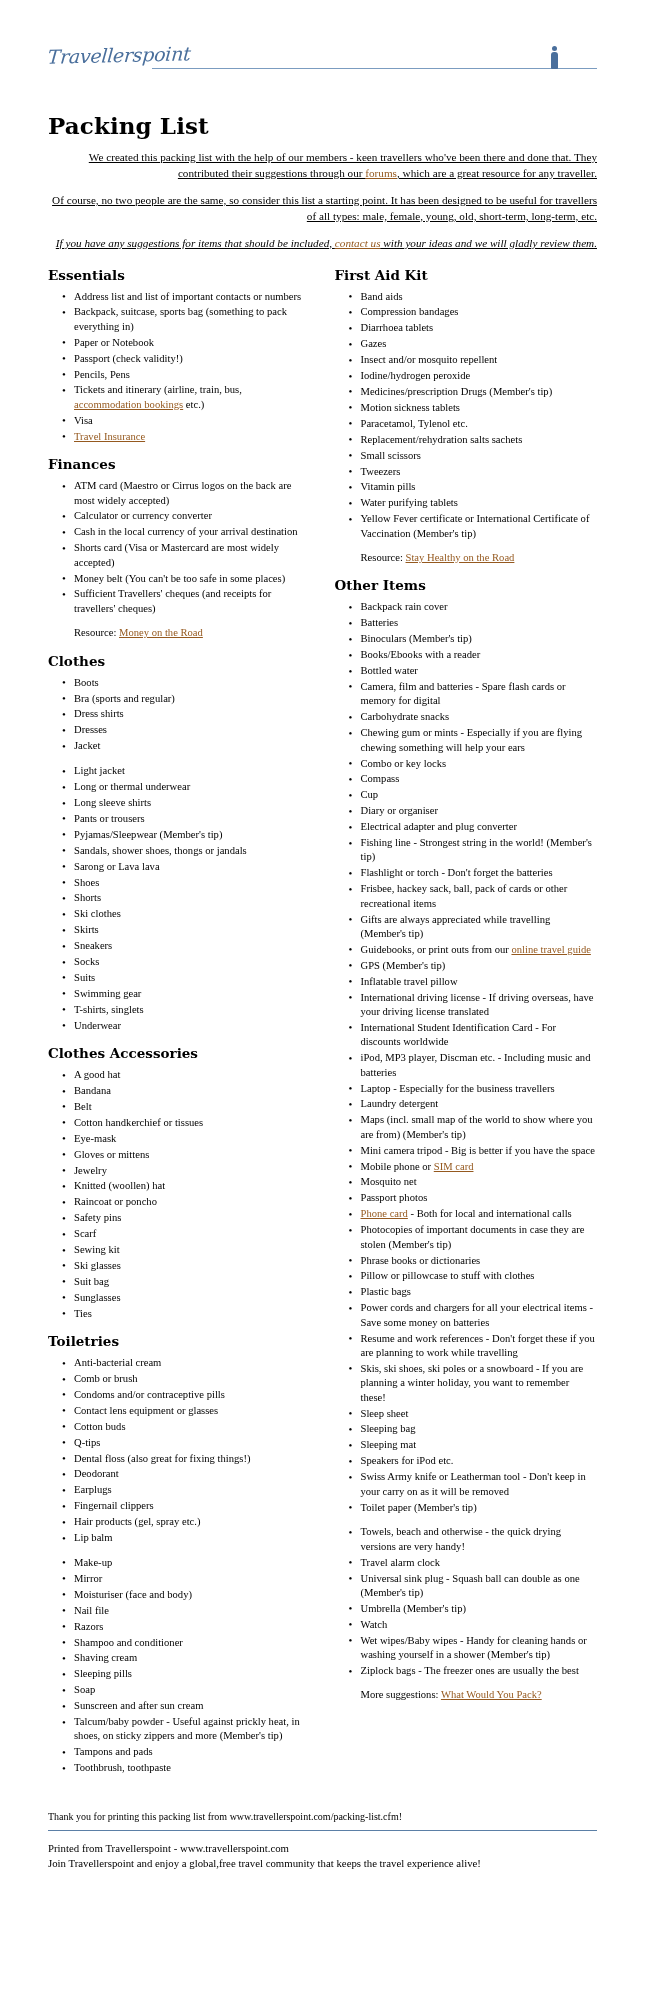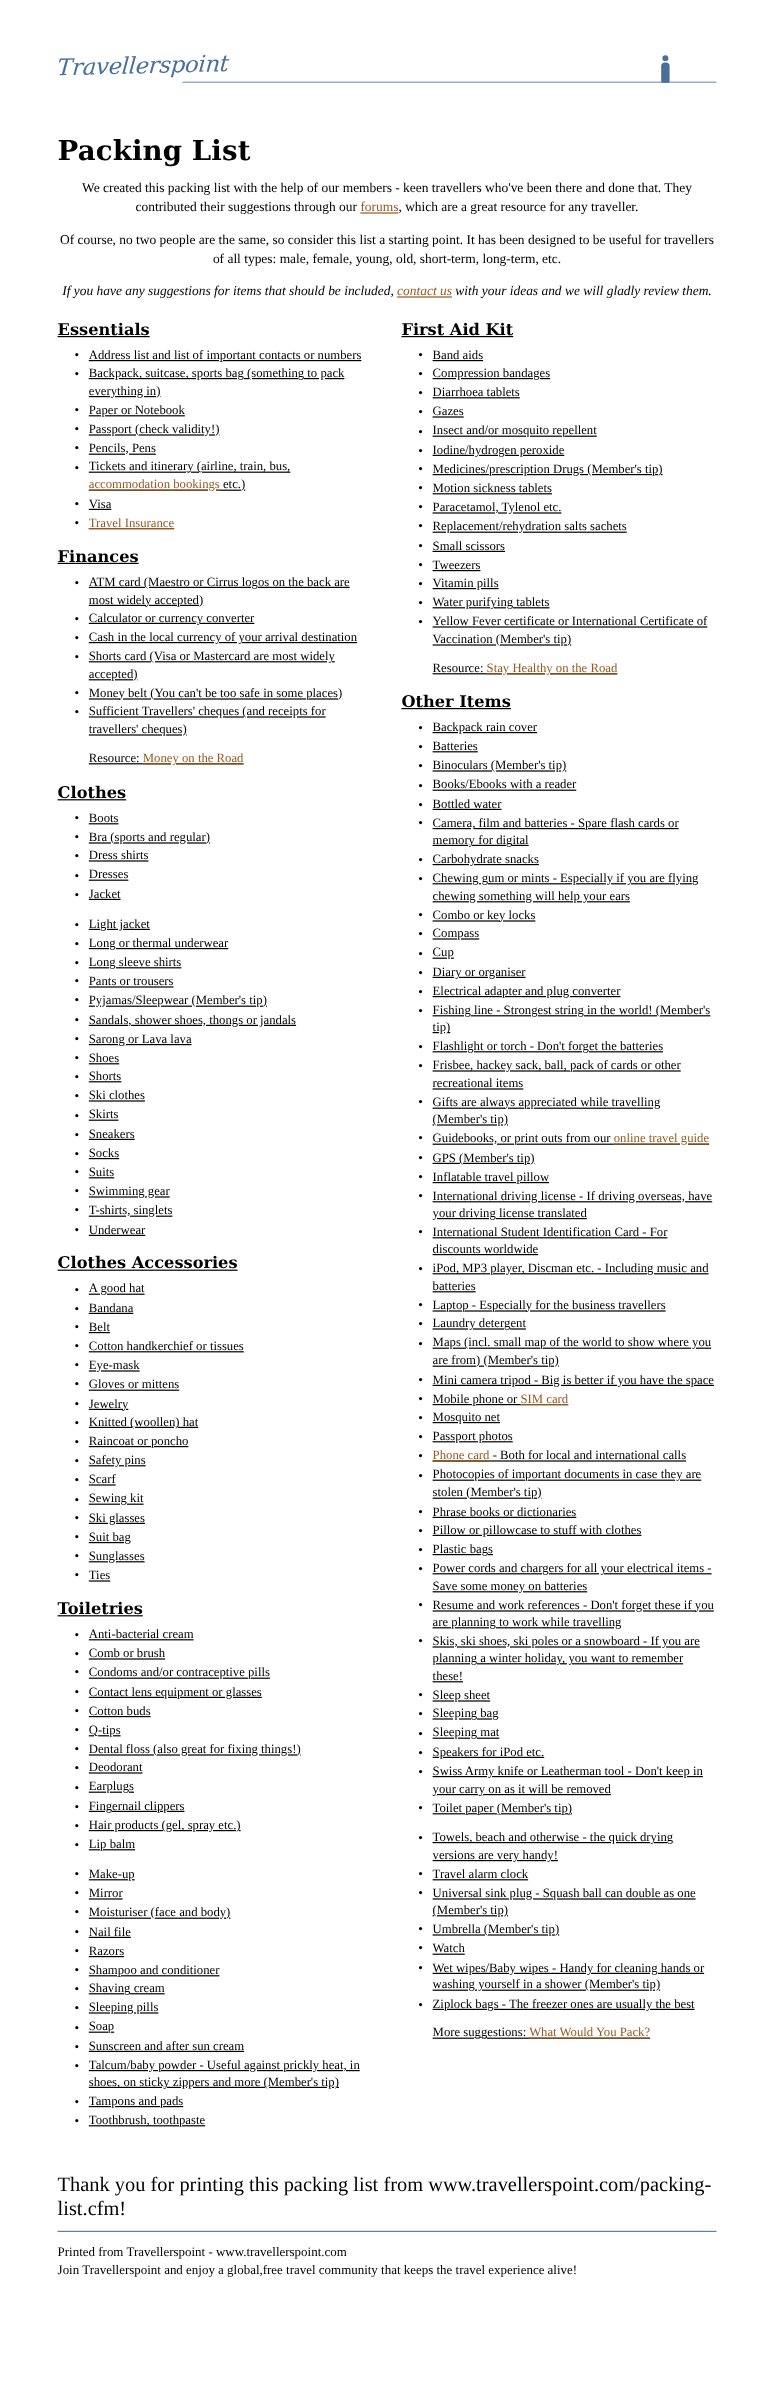--- a/index.html
+++ b/index.html
@@ -75,39 +75,39 @@
     font-family: "DejaVu Serif", serif;
     font-size: 23px;
     font-weight: bold;
     margin: 0 0 11px 0;
     letter-spacing: 0.1px;
   }
   p.intro {
     font-size: 11.2px;
     line-height: 1.42;
     margin: 0 0 11px 0;
-    text-align: center;
+    text-align: right;
+    text-decoration: underline;
   }
   p.intro.italic {
     font-style: italic;
   }
   a.link {
     color: #95591f;
     text-decoration: underline;
   }
   
   .columns {
     display: flex;
     align-items: flex-start;
     margin-top: 15px;
   }
   .col {
     width: 50%;
     box-sizing: border-box;
-    text-decoration: underline;
   }
   .col.left { padding-right: 14px; }
   .col.right { padding-left: 12px; }
   h2.section-title {
     font-family: "DejaVu Serif", serif;
     font-size: 13.5px;
     font-weight: bold;
     margin: 12px 0 7px 0;
   }
   h2.section-title.first { margin-top: 0; }
@@ -135,21 +135,21 @@
     font-size: 10.6px;
     line-height: 1.36;
     margin: 10px 0 0 26px;
   }
   
   .footer {
     margin-top: 34px;
     padding: 0 0 20px 0;
   }
   .footer-thanks {
-    font-size: 17px;
+    font-size: 10px;
     margin: 0 0 8px 0;
   }
   .footer-rule {
     height: 1px;
     background: #5b7fa6;
     margin: 0 0 10px 0;
   }
   .footer-line {
     font-size: 10.8px;
     line-height: 1.35;

